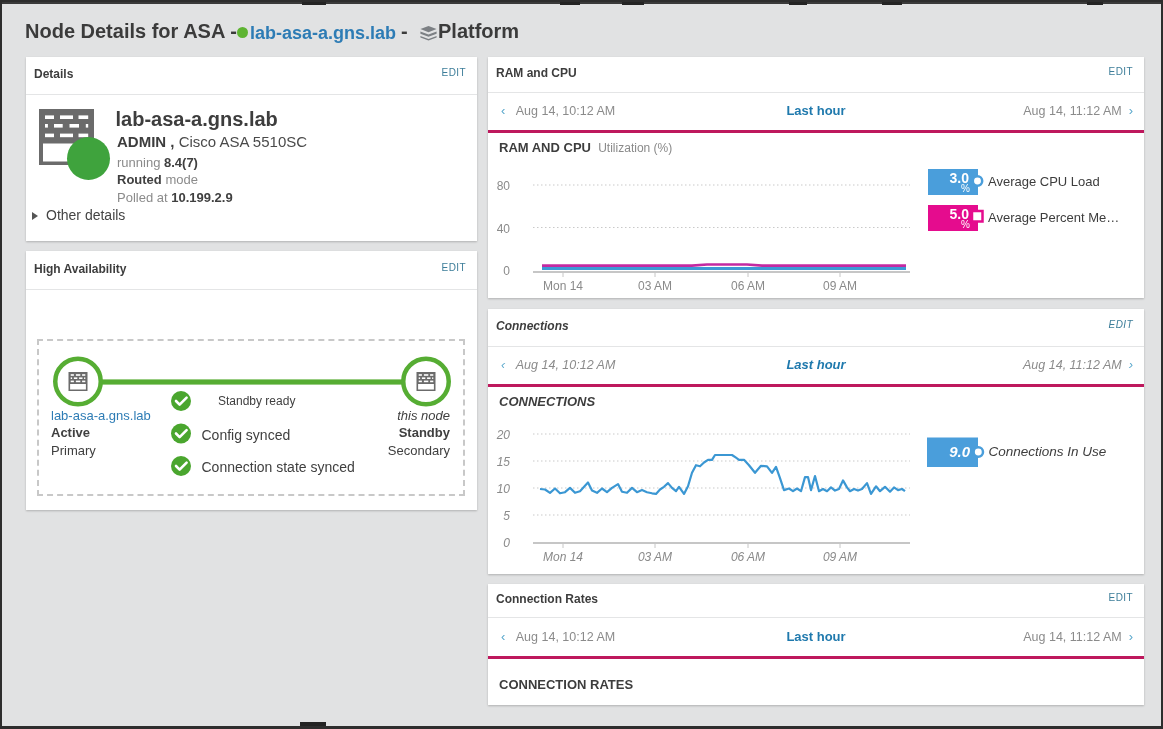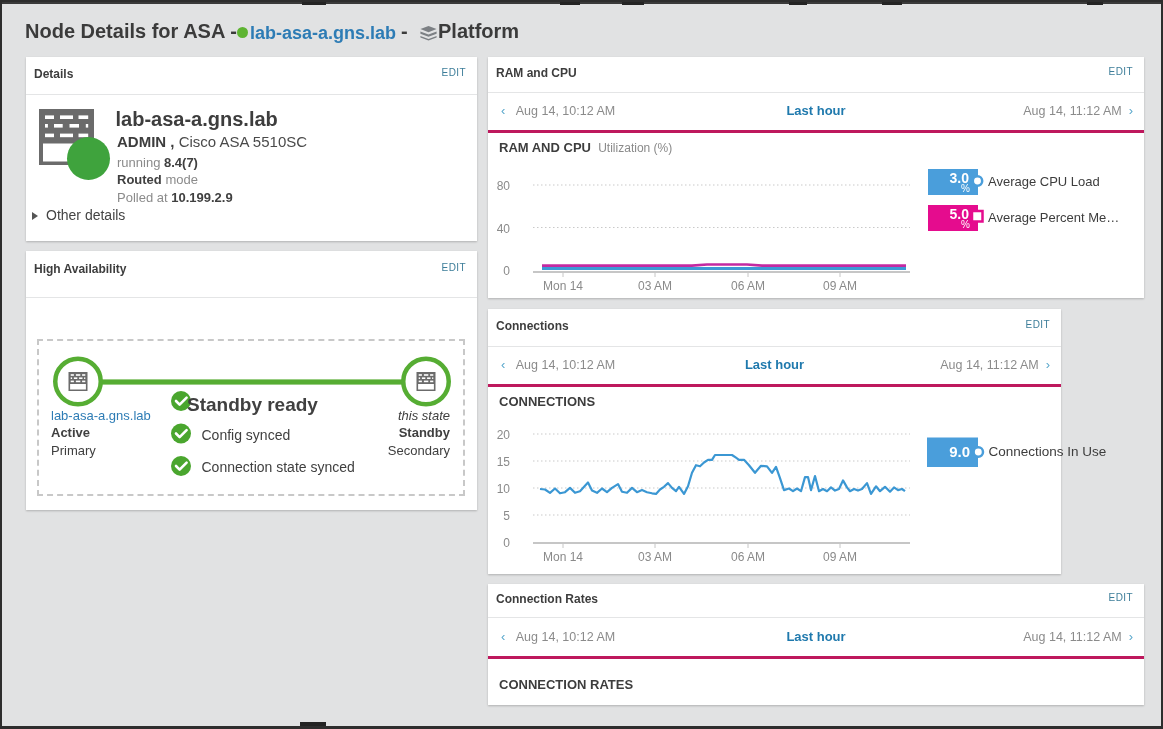--- a/index.html
+++ b/index.html
@@ -71,21 +71,21 @@
   <div class="abs" style="left:40.5px; top:79.5px; width:43px; height:43px; border-radius:50%; background:#3fa33d;"></div>
   <div class="abs" style="left:89.5px; top:50.5px; font-size:20px; font-weight:bold; color:#3d3d3d;">lab-asa-a.gns.lab</div>
   <div class="abs" style="left:91px; top:75.5px; font-size:15px; color:#4a4a4a;"><span class="b" style="color:#3d3d3d;">ADMIN ,</span> Cisco ASA 5510SC</div>
   <div class="abs" style="left:91px; top:98px; font-size:13px;"><span class="gray">running </span><span class="b dark">8.4(7)</span></div>
   <div class="abs" style="left:91px; top:115px; font-size:13px;"><span class="b dark">Routed</span><span class="gray"> mode</span></div>
   <div class="abs" style="left:91px; top:132.5px; font-size:13px;"><span class="gray">Polled at </span><span class="b dark">10.199.2.9</span></div>
   <div class="abs" style="left:6px; top:150px; font-size:14px; color:#444;"><span style="display:inline-block;width:0;height:0;border-left:6px solid #555;border-top:4.5px solid transparent;border-bottom:4.5px solid transparent;margin-right:8px;"></span>Other details</div>
 </div>
 
 <div class="card" id="ha" style="left:24px; top:249px; width:451px; height:259px;">
-  <div class="chead" style="height:47px;">
+  <div class="chead" style="height:39px;">
         <span class="t" style="top:11px;">High Availability</span>
         <span class="edit" style="top:11px;">EDIT</span>
       </div>
   <div class="abs" style="left:10.5px; top:88px; width:428px; height:157px; border:2px dashed #c8c8c8;"></div>
   <svg width="451" height="259" viewBox="24 249 451 259" style="left:0; top:0;">
     <rect x="80" y="377.4" width="340" height="5.2" fill="#56ad33"></rect>
     <circle cx="76" cy="379.5" r="22.75" fill="#ffffff" stroke="#56ad33" stroke-width="4.5"></circle>
     <circle cx="424" cy="379.5" r="22.75" fill="#ffffff" stroke="#56ad33" stroke-width="4.5"></circle>
     <g id="mini1" transform="translate(66.5,370)">
       <rect width="19" height="19" fill="#6b6b6b"></rect>
@@ -109,24 +109,24 @@
       <path d="M174 399 l3.6 3.6 l7 -7" stroke="#fff" stroke-width="2.6" fill="none" stroke-linecap="round" stroke-linejoin="round"></path>
       <circle cx="179" cy="431.5" r="10" fill="#4aa62e"></circle>
       <path d="M174 431.5 l3.6 3.6 l7 -7" stroke="#fff" stroke-width="2.6" fill="none" stroke-linecap="round" stroke-linejoin="round"></path>
       <circle cx="179" cy="464" r="10" fill="#4aa62e"></circle>
       <path d="M174 464 l3.6 3.6 l7 -7" stroke="#fff" stroke-width="2.6" fill="none" stroke-linecap="round" stroke-linejoin="round"></path>
     </g>
   </svg>
   <div class="abs" style="left:25px; top:156.5px; font-size:13px; color:#2d7cb5;">lab-asa-a.gns.lab</div>
   <div class="abs" style="left:25px; top:174px; font-size:13px;"><span class="b dark">Active</span></div>
   <div class="abs" style="left:25px; top:191.5px; font-size:13px; color:#404040;">Primary</div>
-  <div class="abs" style="right:27px; top:156.5px; font-size:13px; color:#404040; font-style:italic; text-align:right;">this state</div>
+  <div class="abs" style="right:27px; top:156.5px; font-size:13px; color:#404040; font-style:italic; text-align:right;">this node</div>
   <div class="abs" style="right:27px; top:174px; font-size:13px; text-align:right;"><span class="b dark">Standby</span></div>
   <div class="abs" style="right:27px; top:191.5px; font-size:13px; color:#404040; text-align:right;">Secondary</div>
-  <div class="abs" style="left:161px; top:143px; font-size:19px; color:#404040;font-weight:bold;">Standby ready</div>
+  <div class="abs" style="left:192px; top:143px; font-size:12px; color:#404040;">Standby ready</div>
   <div class="abs" style="left:175.5px; top:175.5px; font-size:14px; color:#404040;">Config synced</div>
   <div class="abs" style="left:175.5px; top:208px; font-size:14px; color:#404040;">Connection state synced</div>
 </div>
 
 <div class="card" id="ram" style="left:486px; top:55px; width:656px; height:241px;">
   <div class="chead" style="height:36px;">
         <span class="t" style="top:9px;">RAM and CPU</span>
         <span class="edit" style="top:9px;">EDIT</span>
       </div>
   <div class="trow" style="top:36px; height:40px;">
@@ -167,21 +167,21 @@
     <circle cx="975.5" cy="179" r="4.7" fill="#fff" stroke="#4a9edb" stroke-width="2.5"></circle>
     <text x="986" y="183.5" font-size="13" fill="#3d3d3d">Average CPU Load</text>
     <rect x="926" y="203" width="50" height="26" fill="#e50c8e"></rect>
     <text x="967" y="217" font-size="14" font-weight="bold" fill="#fff" text-anchor="end">5.0</text>
     <text x="968" y="225.5" font-size="10" fill="#fff" text-anchor="end">%</text>
     <rect x="970" y="209" width="10.5" height="10.5" fill="#fff" stroke="#e50c8e" stroke-width="2.5"></rect>
     <text x="986" y="219.5" font-size="13" fill="#3d3d3d">Average Percent Me…</text>
   </svg>
 </div>
 
-<div class="card" id="conn" style="left:486px; top:307px; width:573px; height:265px;">
+<div class="card" id="conn" style="left:486px; top:307px; width:656px; height:265px;font-style:italic;">
   <div class="chead" style="height:38px;">
         <span class="t" style="top:10px;">Connections</span>
         <span class="edit" style="top:10px;">EDIT</span>
       </div>
   <div class="trow" style="top:38px; height:40px;">
     <span class="l" style="top:10px;"><span class="chv">‹</span>&nbsp;&nbsp;&nbsp;Aug 14, 10:12 AM</span>
     <span class="c" style="top:10px;">Last hour</span>
     <span class="r" style="top:10px;">Aug 14, 11:12 AM &nbsp;<span class="chv">›</span></span>
   </div>
   <div class="abs" style="left:11px; top:85px; font-size:13px;"><span class="b" style="color:#3d3d3d;">CONNECTIONS</span></div>

